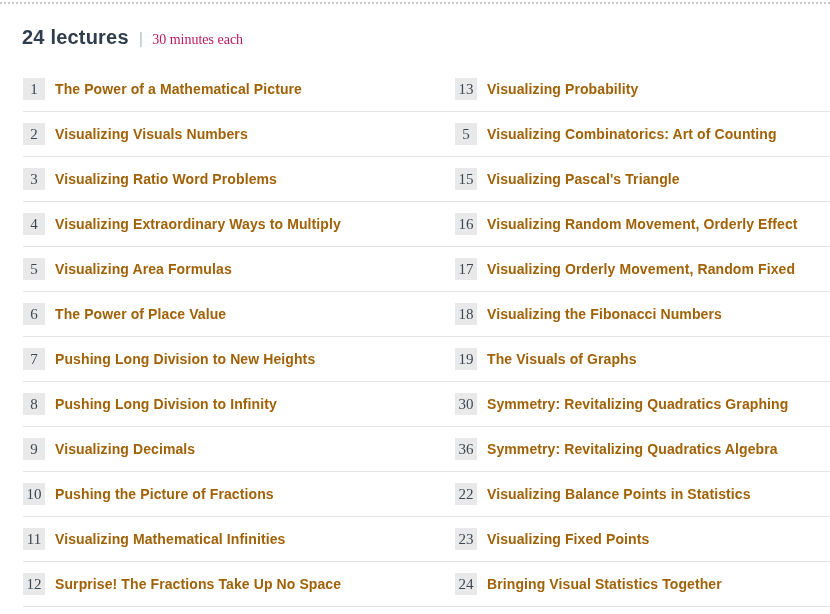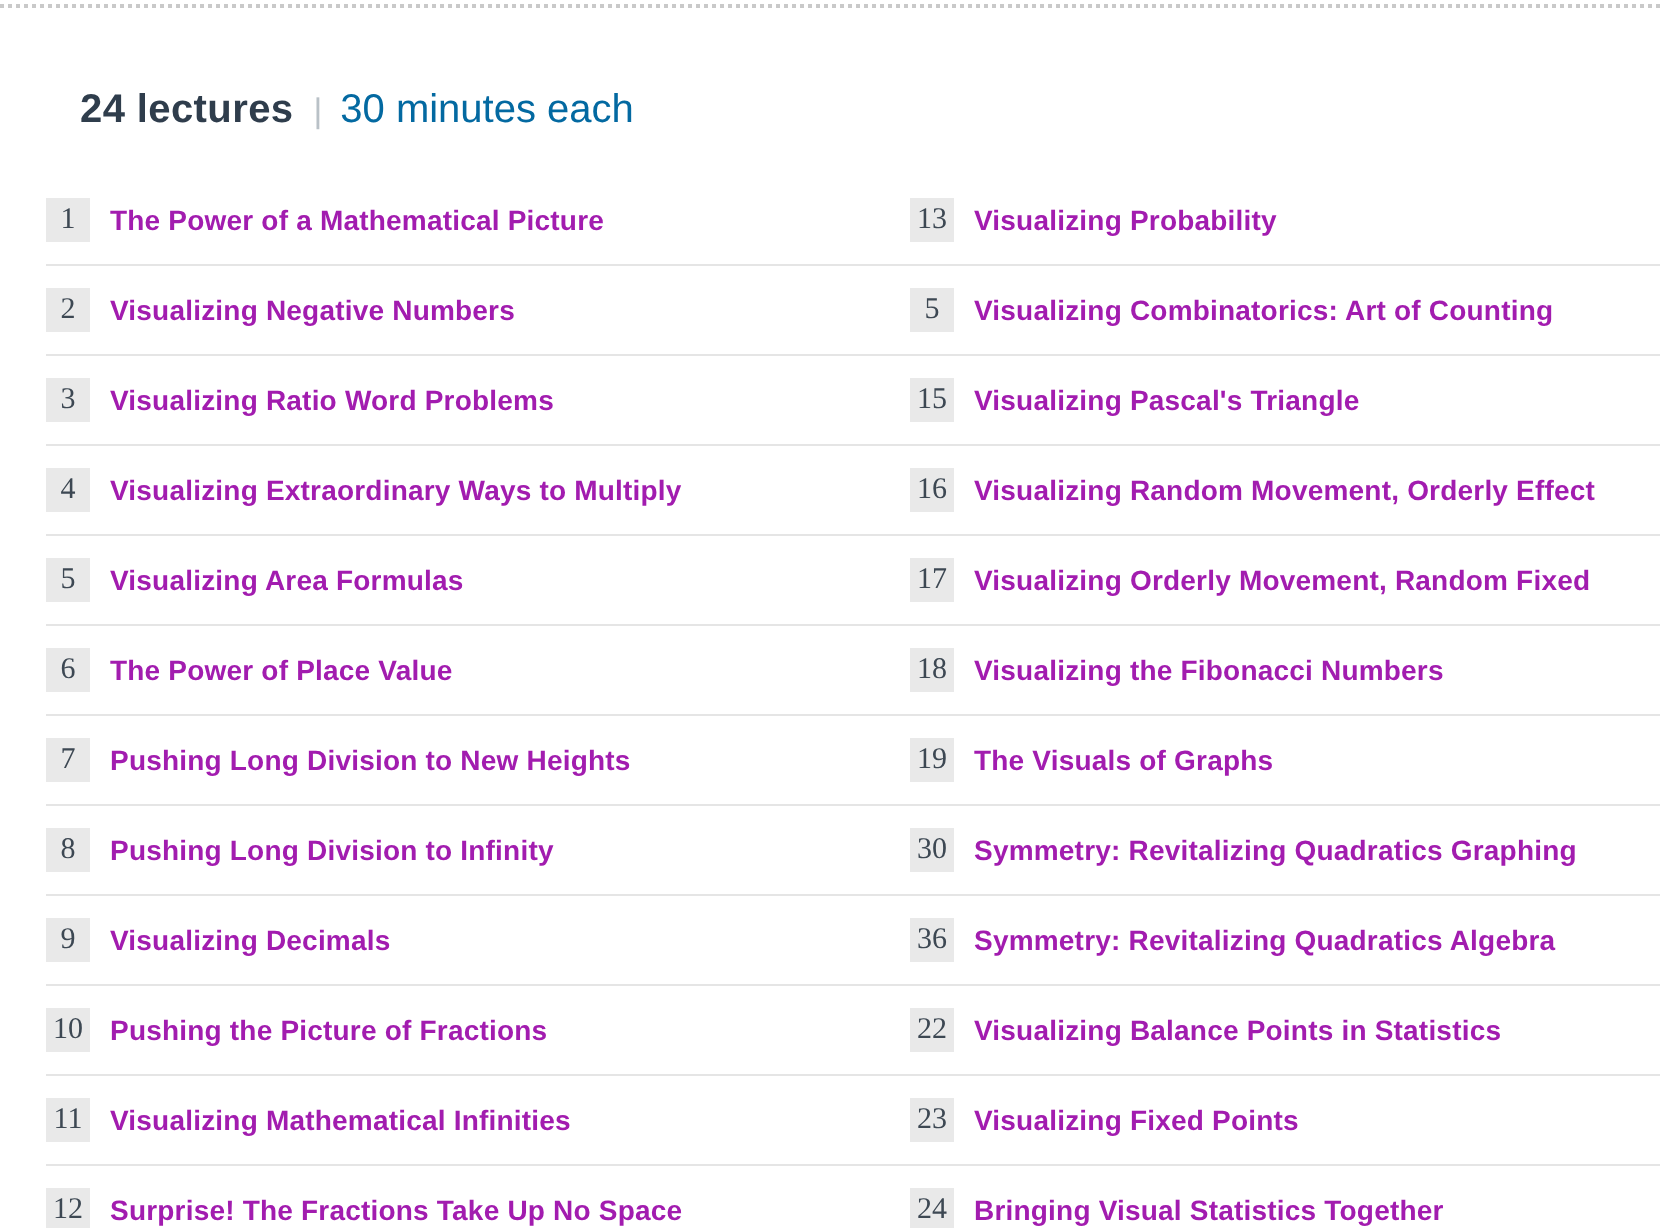--- a/index.html
+++ b/index.html
@@ -14,42 +14,43 @@
     font-family: "Liberation Sans", sans-serif;
     -webkit-font-smoothing: antialiased;
   }
   .top-dotted {
     margin-top: 2px;
     border-top: 2px dotted #c9c9c9;
     height: 0;
     width: 830px;
   }
   .header {
-    margin: 18px;
+    margin: 0;
     padding: 22px 12px 0 22px;
     display: flex;
     align-items: baseline;
     white-space: nowrap;
     height: 26px;
   }
   .header .count {
     font-size: 20px;
     font-weight: 700;
     color: #2f3d4c;
     letter-spacing: 0.2px;
   }
   .header .pipe {
     color: #b9c1c7;
     font-size: 17px;
     font-weight: 400;
     margin: 0 9px 0 10px;
   }
   .header .duration {
-    font-size: 20px;
-    color: #0369a1;
+    font-size: 14px;
+    color: #be185d;
+    font-family: Liberation Serif, serif;
   }
   .columns {
     display: grid;
     grid-template-columns: 432px 375px;
     margin-left: 23px;
     margin-top: 15px;
   }
   .lecture-row {
     height: 44px;
     border-bottom: 1px solid #e5e5e5;
@@ -68,21 +69,21 @@
     font-family: "Liberation Serif", serif;
     font-feature-settings: "onum";
     font-size: 15px;
     line-height: 22px;
     text-align: center;
     display: inline-block;
   }
   .title {
     font-size: 14px;
     font-weight: 700;
-    color: #a21caf;
+    color: #a16207;
     white-space: nowrap;
     letter-spacing: 0.1px;
   }
 </style>
 </head>
 <body>
 
 <div class="top-dotted"></div>
 
 <div class="header">
@@ -93,21 +94,21 @@
 
 <div class="columns">
   <div class="col" id="col-left">
   <div class="lecture-row">
     <span class="badge">1</span>
     <span class="title">The Power of a Mathematical Picture</span>
   </div>
 
   <div class="lecture-row">
     <span class="badge">2</span>
-    <span class="title">Visualizing Negative Numbers</span>
+    <span class="title">Visualizing Visuals Numbers</span>
   </div>
 
   <div class="lecture-row">
     <span class="badge">3</span>
     <span class="title">Visualizing Ratio Word Problems</span>
   </div>
 
   <div class="lecture-row">
     <span class="badge">4</span>
     <span class="title">Visualizing Extraordinary Ways to Multiply</span>

